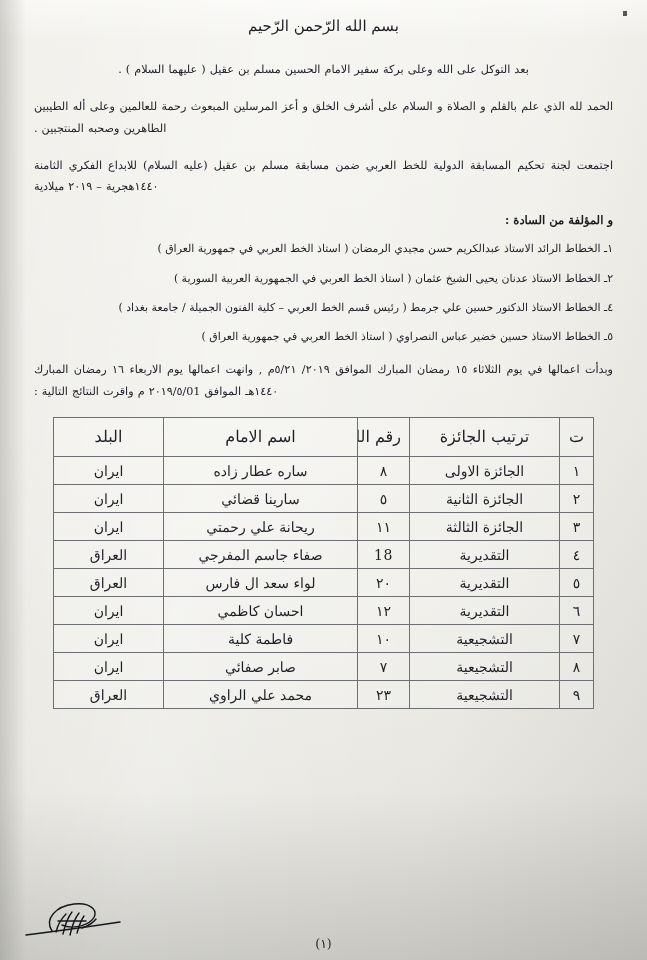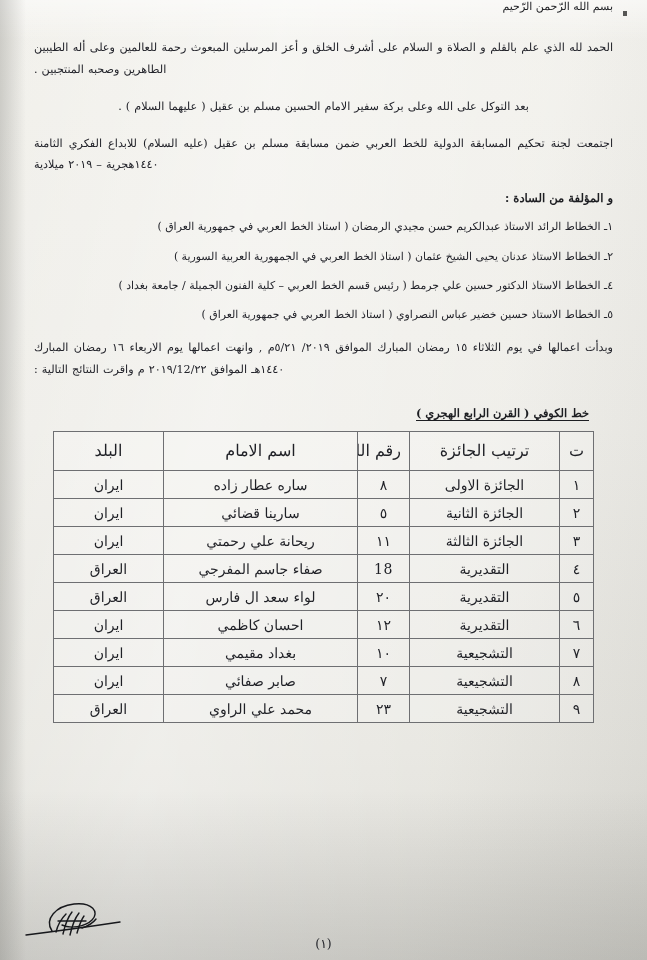--- a/index.html
+++ b/index.html
@@ -46,23 +46,25 @@
     pointer-events: none;
   }
 
   #content {
     position: relative;
     padding: 0 34px;
     color: #23242a;
   }
 
   .basmala {
-    font-family: "DejaVu Serif", "Liberation Serif", serif;
-    font-size: 11px;
+    text-align: center;
+    font-family: "DejaVu Serif", "Liberation Serif", serif;
+    font-size: 15px;
     letter-spacing: 0.4px;
+    margin-top: 17px;
     margin-bottom: 24px;
     color: #1d1e22;
   }
 
   .para {
     font-family: "DejaVu Serif", "Liberation Serif", serif;
     font-size: 11.2px;
     line-height: 1.95;
     text-align: justify;
     text-align-last: center;
@@ -184,38 +186,37 @@
 
   <div id="paper-shading-top"></div>
   <div id="paper-shading-left"></div>
   <div id="paper-shading-bottom"></div>
   <div id="corner-speck"></div>
 
   <div id="content">
 
     <div class="basmala">بسم الله الرّحمن الرّحيم</div>
 
+    <p class="para center-block">بعد التوكل على الله وعلى بركة سفير الامام الحسين مسلم بن عقيل ( عليهما السلام ) .</p>
+
     <p class="para right-last">الحمد لله الذي علم بالقلم و الصلاة و السلام على أشرف الخلق و أعز المرسلين المبعوث رحمة للعالمين وعلى أله الطيبين الطاهرين وصحبه المنتجبين .</p>
-
-    <p class="para center-block">بعد التوكل على الله وعلى بركة سفير الامام الحسين مسلم بن عقيل ( عليهما السلام ) .</p>
 
     <p class="para right-last">اجتمعت لجنة تحكيم المسابقة الدولية للخط العربي ضمن مسابقة مسلم بن عقيل (عليه السلام) للابداع الفكري الثامنة ١٤٤٠هجرية – ٢٠١٩ ميلادية</p>
 
     <div class="subhead">و المؤلفة من السادة :</div>
 
     <ul class="list">
       <li>١ـ الخطاط الرائد الاستاذ عبدالكريم حسن مجيدي الرمضان  ( استاذ الخط العربي في جمهورية العراق )</li>
       <li>٢ـ الخطاط الاستاذ عدنان يحيى الشيخ عثمان ( استاذ الخط العربي في الجمهورية العربية السورية )</li>
       <li>٤ـ الخطاط الاستاذ الدكتور حسين علي جرمط ( رئيس قسم الخط العربي – كلية الفنون الجميلة / جامعة بغداد )</li>
       <li>٥ـ الخطاط الاستاذ حسين خضير عباس النصراوي ( استاذ الخط العربي في جمهورية العراق )</li>
     </ul>
 
-    <p class="para right-last">وبدأت اعمالها في يوم الثلاثاء ١٥ رمضان المبارك الموافق ٢٠١٩/ ٥/٢١م , وانهت اعمالها  يوم الاربعاء ١٦ رمضان المبارك ١٤٤٠هـ الموافق ٢٠١٩/12/٢٢ م واقرت النتائج التالية :</p>
-
-    <div class="table-title">خط الكوفي ( القرن الرابع الهجري )</div>
+    <p class="para right-last">وبدأت اعمالها في يوم الثلاثاء ١٥ رمضان المبارك الموافق ٢٠١٩/ ٥/٢١م , وانهت اعمالها  يوم الاربعاء ١٦ رمضان المبارك ١٤٤٠هـ الموافق ٢٠١٩/٥/01 م واقرت النتائج التالية :</p>
+
 
     <table class="results">
       <colgroup>
         <col class="c-serial">
         <col class="c-rank">
         <col class="c-plate">
         <col class="c-name">
         <col class="c-country">
       </colgroup>
       <thead>
@@ -267,21 +268,21 @@
             <td class="cell-serial">٦</td>
             <td class="cell-rank">التقديرية</td>
             <td class="cell-plate">١٢</td>
             <td class="cell-name">احسان كاظمي</td>
             <td class="cell-country">ايران</td>
           </tr>
           <tr>
             <td class="cell-serial">٧</td>
             <td class="cell-rank">التشجيعية</td>
             <td class="cell-plate">١٠</td>
-            <td class="cell-name">بغداد مقيمي</td>
+            <td class="cell-name">فاطمة كلية</td>
             <td class="cell-country">ايران</td>
           </tr>
           <tr>
             <td class="cell-serial">٨</td>
             <td class="cell-rank">التشجيعية</td>
             <td class="cell-plate">٧</td>
             <td class="cell-name">صابر صفائي</td>
             <td class="cell-country">ايران</td>
           </tr>
           <tr>

